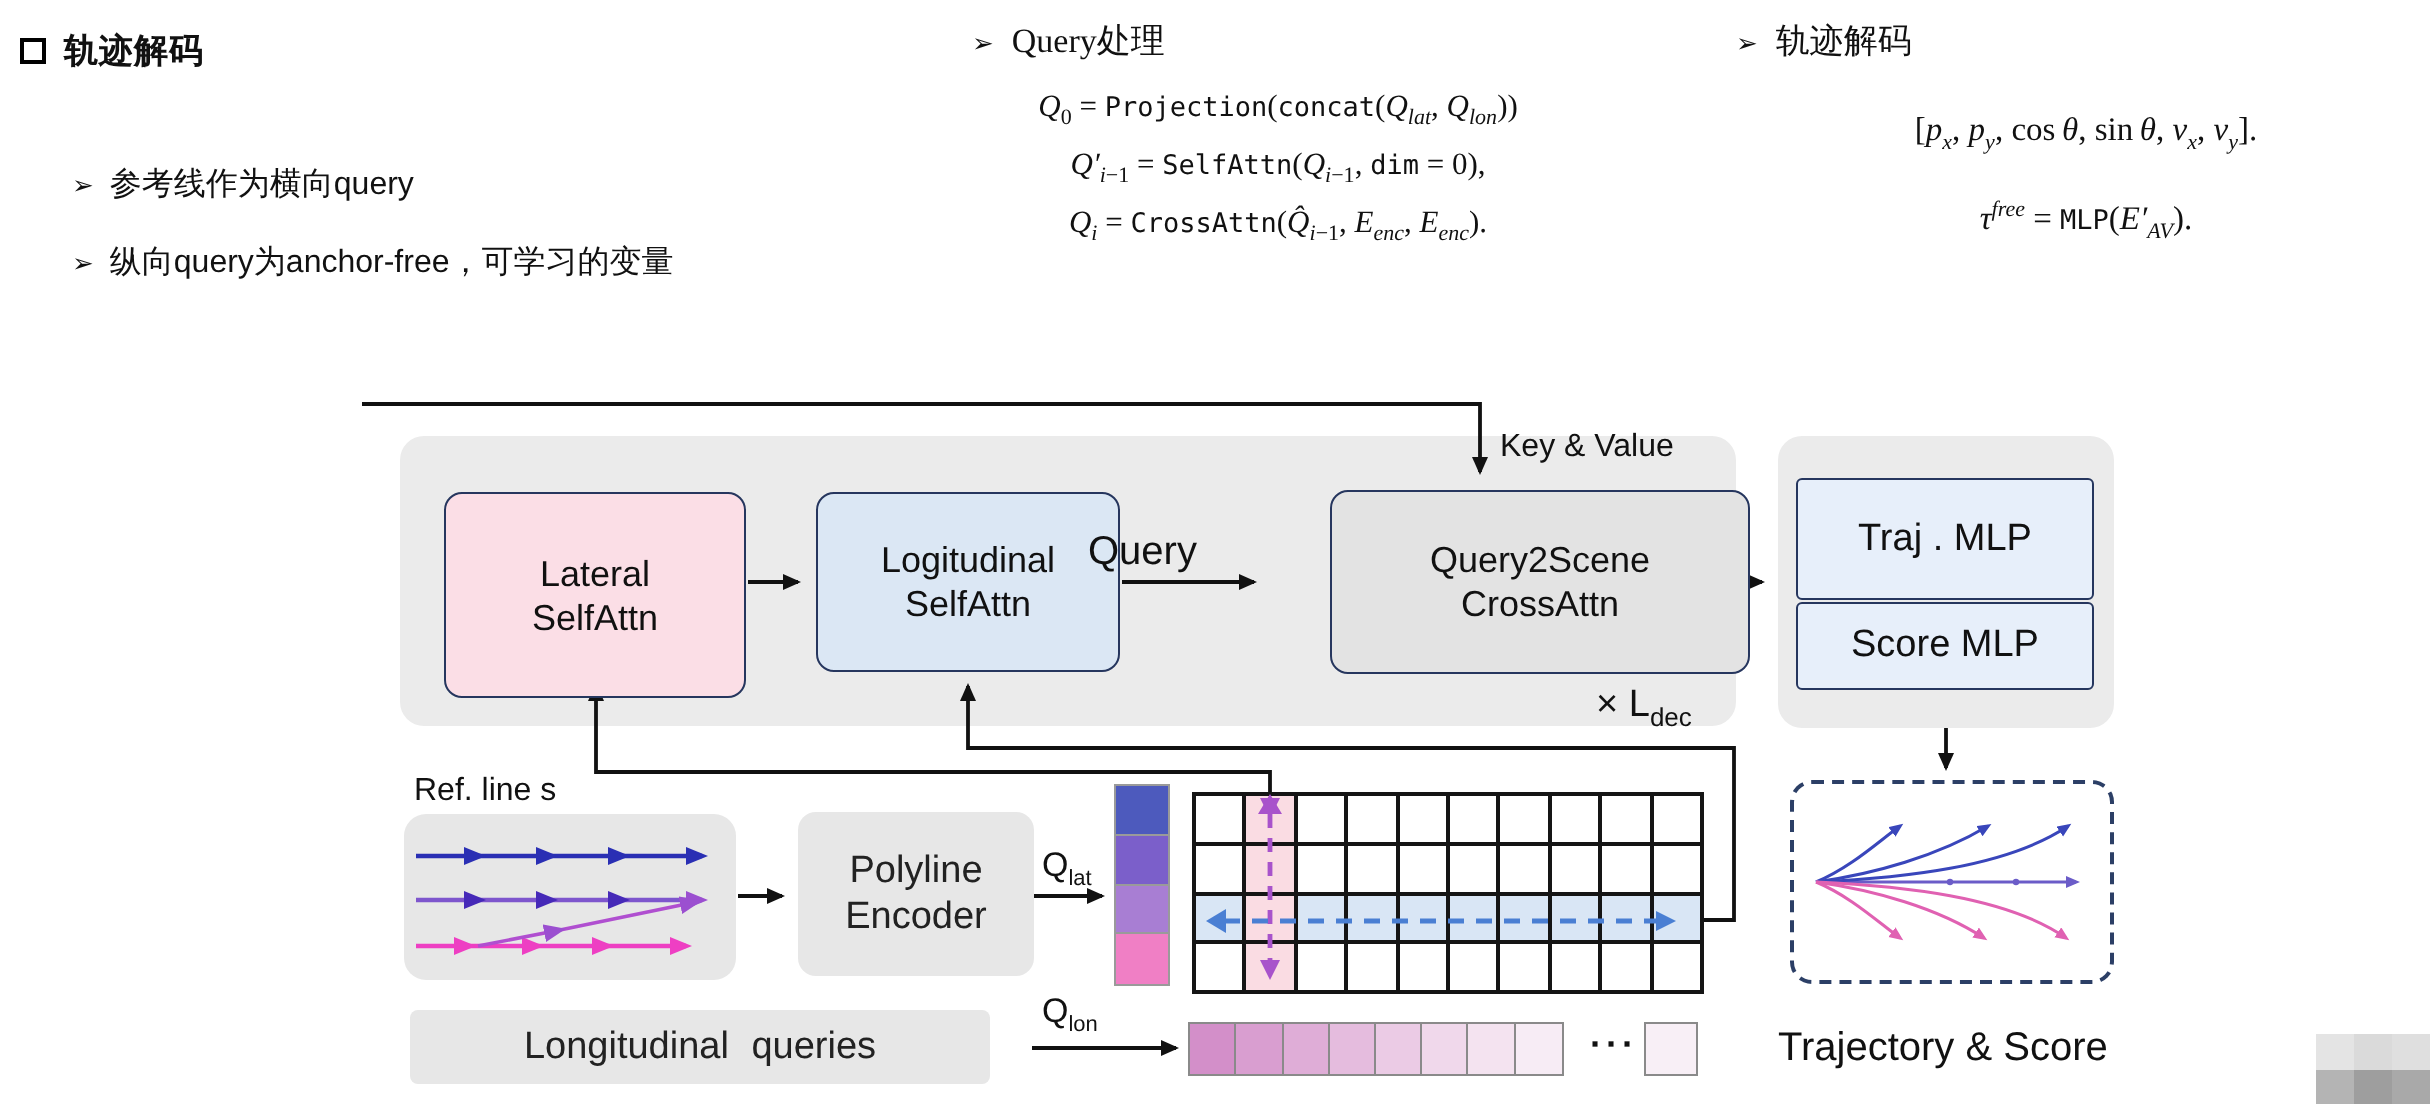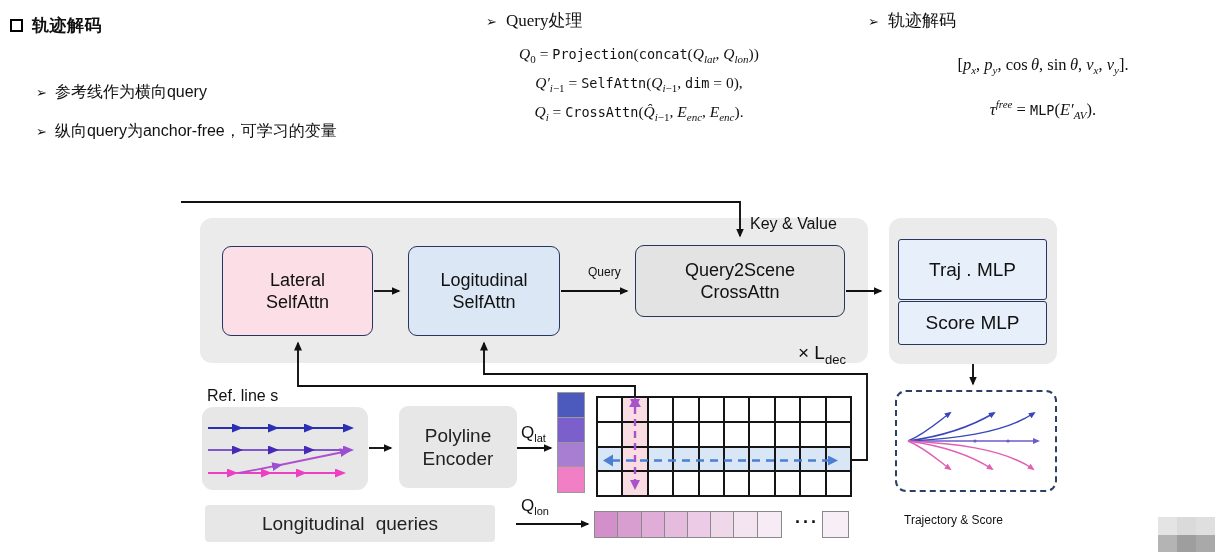--- a/index.html
+++ b/index.html
@@ -35,21 +35,21 @@
   .lateral { background:var(--lateral-fill,#fbdee6); }
   .logit   { background:var(--logitudinal-fill,#dbe7f4); }
   .q2s     { background:var(--query2scene-fill,#e3e3e3); }
   .mlpbox  { background:var(--mlp-fill,#e7effa); border-radius:3px; border-width:1.8px; font-size:19px; }
   .graybox { background:#e7e7e7; border-radius:9px; display:flex; align-items:center; justify-content:center;
              text-align:center; font-size:19px; line-height:23px; color:#222; }
   .lbl { font-size:16px; white-space:nowrap; z-index:4; }
   .lbl sub { font-size:11px; }
   .ldec { font-size:19px; }
   .ldec sub { font-size:13px; }
-  .traj-score-lbl { font-size:12px;margin-left:15px; }
+  .traj-score-lbl { font-size:20px; }
 
   
   .qgrid { left:596px; top:396px; width:256px; height:101px; background:#151515;
            display:grid; grid-template-columns:repeat(10,1fr); grid-auto-rows:1fr;
            gap:2px; padding:2px; z-index:2; }
   .qgrid .cell { background:#fff; }
   .qgrid .col-hl { background:var(--grid-col-highlight,#fadce3); }
   .qgrid .row-hl { background:var(--grid-row-highlight,#d9e6f5); }
   .grid-arrows { position:absolute; left:596px; top:394px; z-index:3; pointer-events:none; }
 
@@ -126,28 +126,28 @@
       <path d="M846,291 H881" marker-end="url(#mk-black)"></path>
       <path d="M635,396 V386 H298 V343" marker-end="url(#mk-black)"></path>
       <path d="M851,460 H867 V374 H484 V343" marker-end="url(#mk-black)"></path>
       <path d="M369,448 H391" marker-end="url(#mk-black)"></path>
       <path d="M517,448 H551" marker-end="url(#mk-black)"></path>
       <path d="M516,524 H588" marker-end="url(#mk-black)"></path>
       <path d="M973,364 V384" marker-end="url(#mk-black)"></path>
     </g>
   </svg>
 
-  <div class="abs nodebox lateral" style="left:222px; top:246px; width:151px; height:90px">Lateral<br>SelfAttn</div>
+  <div class="abs nodebox lateral" style="left:222px; top:246px; width:151px; height:103px">Lateral<br>SelfAttn</div>
   <div class="abs nodebox logit" style="left:408px; top:246px; width:152px; height:90px">Logitudinal<br>SelfAttn</div>
-  <div class="abs nodebox q2s" style="left:635px; top:245px; width:210px; height:72px">Query2Scene<br>CrossAttn</div>
+  <div class="abs nodebox q2s" style="left:665px; top:245px; width:210px; height:92px">Query2Scene<br>CrossAttn</div>
   <div class="abs nodebox mlpbox" style="left:898px; top:239px; width:149px; height:61px">Traj . MLP</div>
   <div class="abs nodebox mlpbox" style="left:898px; top:301px; width:149px; height:44px">Score MLP</div>
 
   <div class="abs lbl" style="left:750px; top:215px">Key &amp; Value</div>
-  <div class="abs lbl" style="left:588px; top:265px; font-size:12px">Query</div>
+  <div class="abs lbl" style="left:544px; top:265px; font-size:20px">Query</div>
   <div class="abs lbl ldec" style="left:798px; top:342px">× L<sub>dec</sub></div>
   <div class="abs lbl" style="left:207px; top:387px; font-size:16px">Ref. line s</div>
   <div class="abs lbl" style="left:521px; top:423px; font-size:17px">Q<sub>lat</sub></div>
   <div class="abs lbl" style="left:521px; top:496px; font-size:17px">Q<sub>lon</sub></div>
   <div class="abs lbl dots">···</div>
   <div class="abs lbl traj-score-lbl" style="left:889px; top:513px">Trajectory &amp; Score</div>
 
   <svg class="abs" style="left:202px; top:407px; z-index:3" width="166" height="83">
     <defs>
       <marker id="mk-refblue" markerUnits="userSpaceOnUse" markerWidth="12" markerHeight="10" refX="8" refY="4.5" orient="auto">

